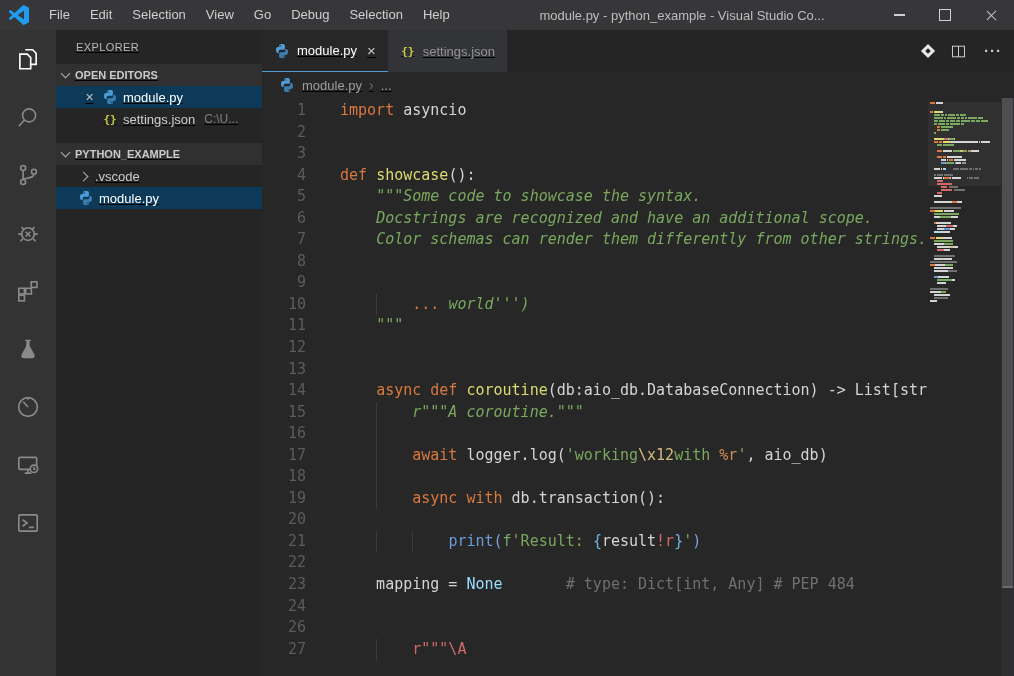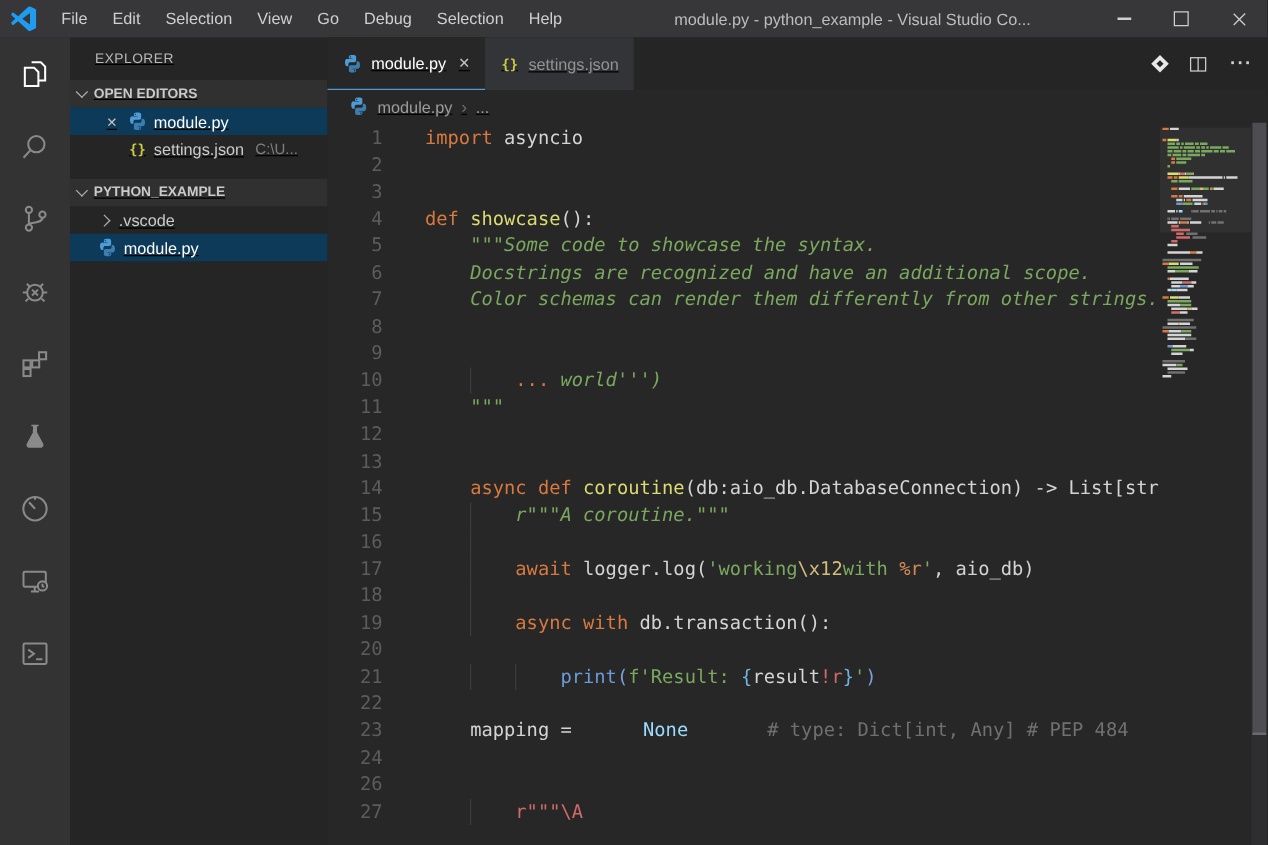--- a/index.html
+++ b/index.html
@@ -65,21 +65,21 @@
   .editor{flex:1;position:relative;background:#272727;overflow:hidden;}
   .code{position:absolute;left:0;top:2px;right:86px;bottom:0;overflow:hidden;
         font-family:"DejaVu Sans Mono",monospace;font-size:15px;}
   .line{display:flex;height:21.55px;line-height:21.55px;white-space:pre;}
   .ln{width:78px;box-sizing:border-box;padding-right:34px;text-align:right;color:var(--tk-ln,#5C5C5C);flex:0 0 auto;}
   .ltext{position:relative;flex:1;}
   .guide{position:absolute;top:0;bottom:0;width:1px;background:var(--tk-guide,#3B3B3B);}
   .tk-kw{color:var(--tk-kw);} .tk-fn{color:var(--tk-fn);} .tk-t{color:var(--tk-t);}
   .tk-str{color:var(--tk-str);} .tk-stri{color:var(--tk-str);font-style:italic;}
   .tk-com{color:var(--tk-com);} .tk-esc{color:var(--tk-esc);} .tk-fmt{color:var(--tk-fmt);}
-  .tk-blt{color:var(--tk-blt);} .tk-none{color:var(--tk-none);margin-left:48px;} .tk-re{color:var(--tk-re);}
+  .tk-blt{color:var(--tk-blt);} .tk-none{color:var(--tk-none);} .tk-re{color:var(--tk-re);}
   .tk-param{color:var(--tk-param);} .tk-br1{color:var(--tk-br1);} .tk-br2{color:var(--tk-br2);}
   .tk-brc{color:var(--tk-brc);}
   
   .minimap{position:absolute;top:4px;right:13px;width:73px;bottom:0;overflow:hidden;}
   .mm-line{position:relative;height:2px;margin-bottom:1px;}
   .mm-bar{position:absolute;top:0;height:2px;}
   .mm-slider{position:absolute;top:0;left:0;right:0;height:84px;background:rgba(200,200,200,0.06);}
   .scrollbar{position:absolute;top:0;right:0;bottom:0;width:13px;background:#2E2E31;}
   .scroll-thumb{position:absolute;top:0;left:1px;right:1px;height:488px;background:#4D4D52;border-bottom:2px solid #6A6A6E;}
 </style>

